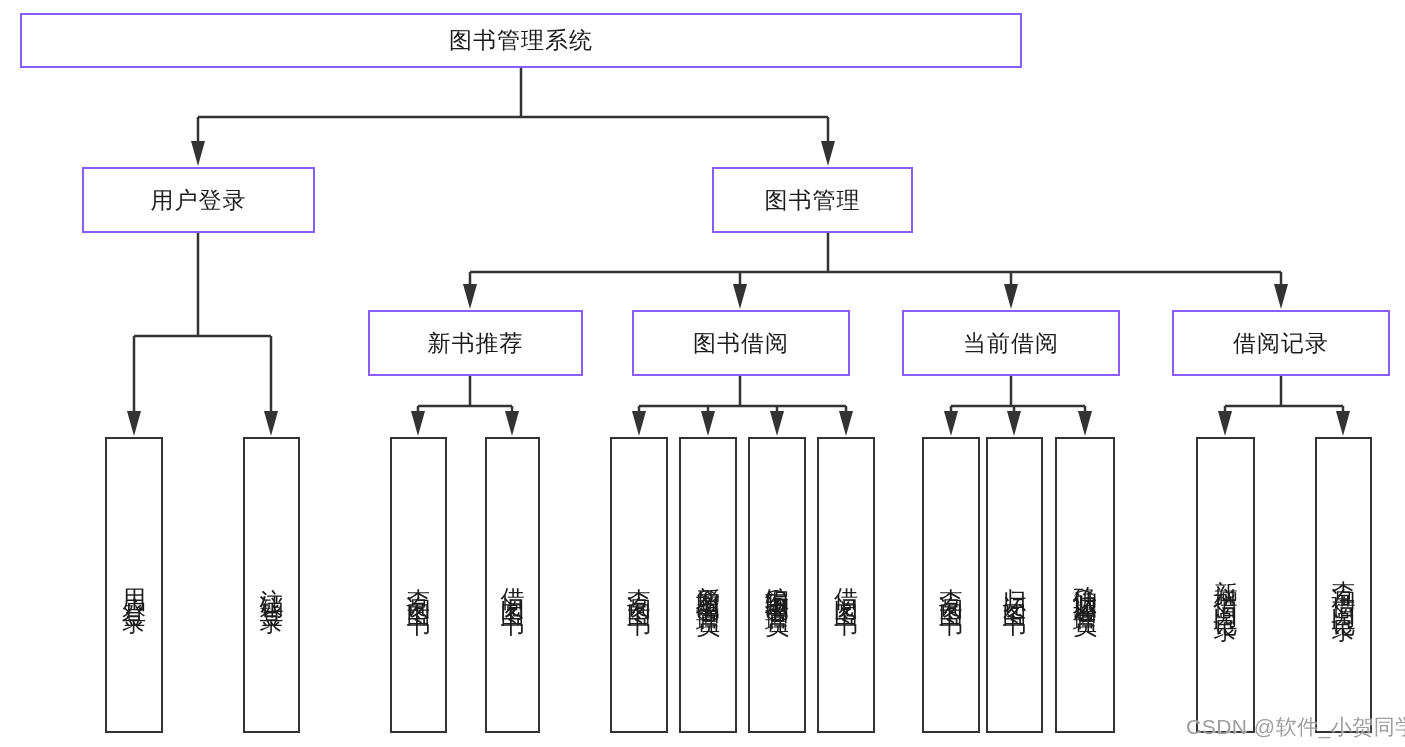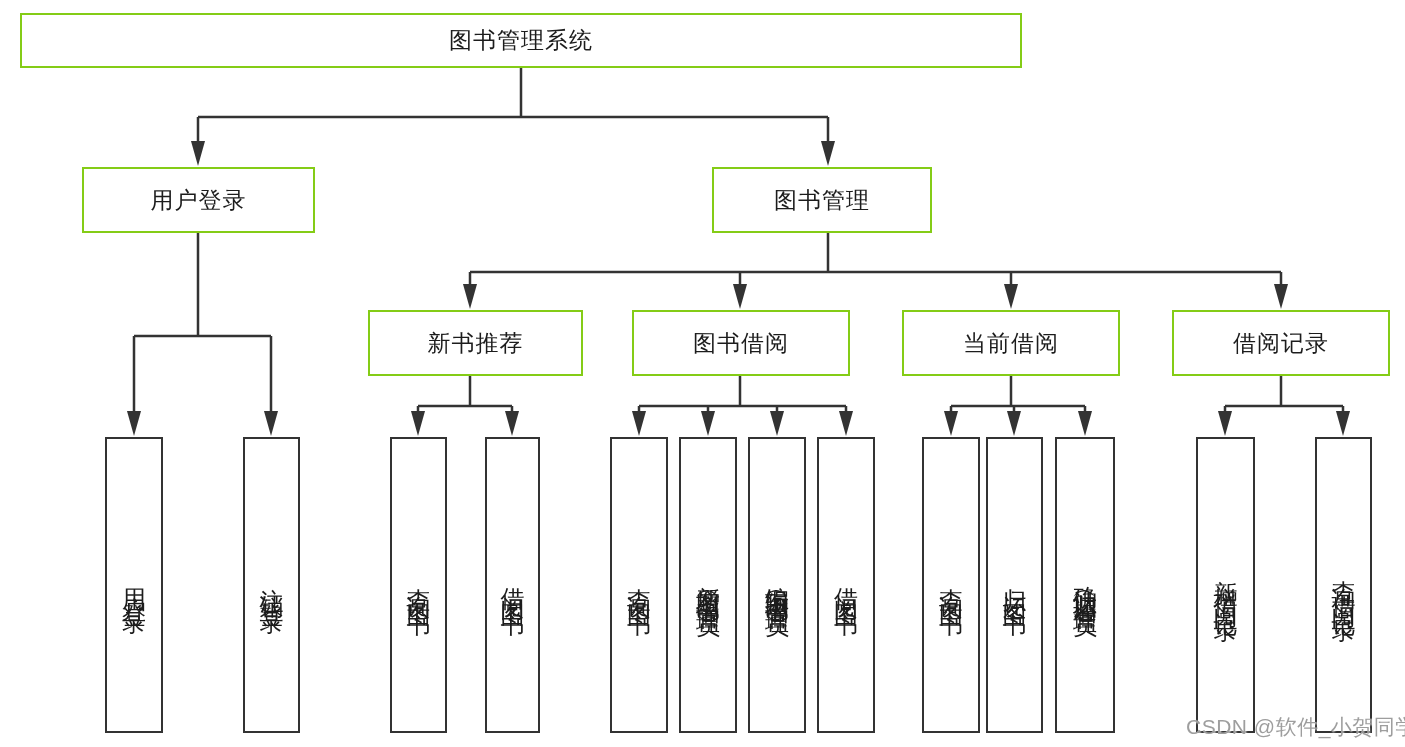--- a/index.html
+++ b/index.html
@@ -24,21 +24,21 @@
     stroke: #333333;
     stroke-width: 2.5;
   }
   svg.connectors polygon {
     fill: #333333;
     stroke: none;
   }
   .node {
     position: absolute;
     box-sizing: border-box;
-    border: 2px solid #84cc16;
+    border: 2px solid #8b5cf6;
     background: #ffffff;
     display: flex;
     align-items: center;
     justify-content: center;
     color: #1c1c1c;
     font-size: 23px;
     letter-spacing: 1px;
   }
   .leaf {
     position: absolute;
@@ -116,21 +116,21 @@
     </g>
   </svg>
 
   <div class="node" style="left:20px; top:13px; width:1002px; height:55px;">
     <span>图书管理系统</span>
   </div>
 
   <div class="node" style="left:82px; top:167px; width:233px; height:66px;">
     <span>用户登录</span>
   </div>
-  <div class="node" style="left:712px; top:167px; width:220px; height:66px;">
+  <div class="node" style="left:712px; top:167px; width:201px; height:66px;">
     <span>图书管理</span>
   </div>
 
   <div class="node" style="left:368px; top:310px; width:215px; height:66px;">
     <span>新书推荐</span>
   </div>
   <div class="node" style="left:632px; top:310px; width:218px; height:66px;">
     <span>图书借阅</span>
   </div>
   <div class="node" style="left:902px; top:310px; width:218px; height:66px;">

